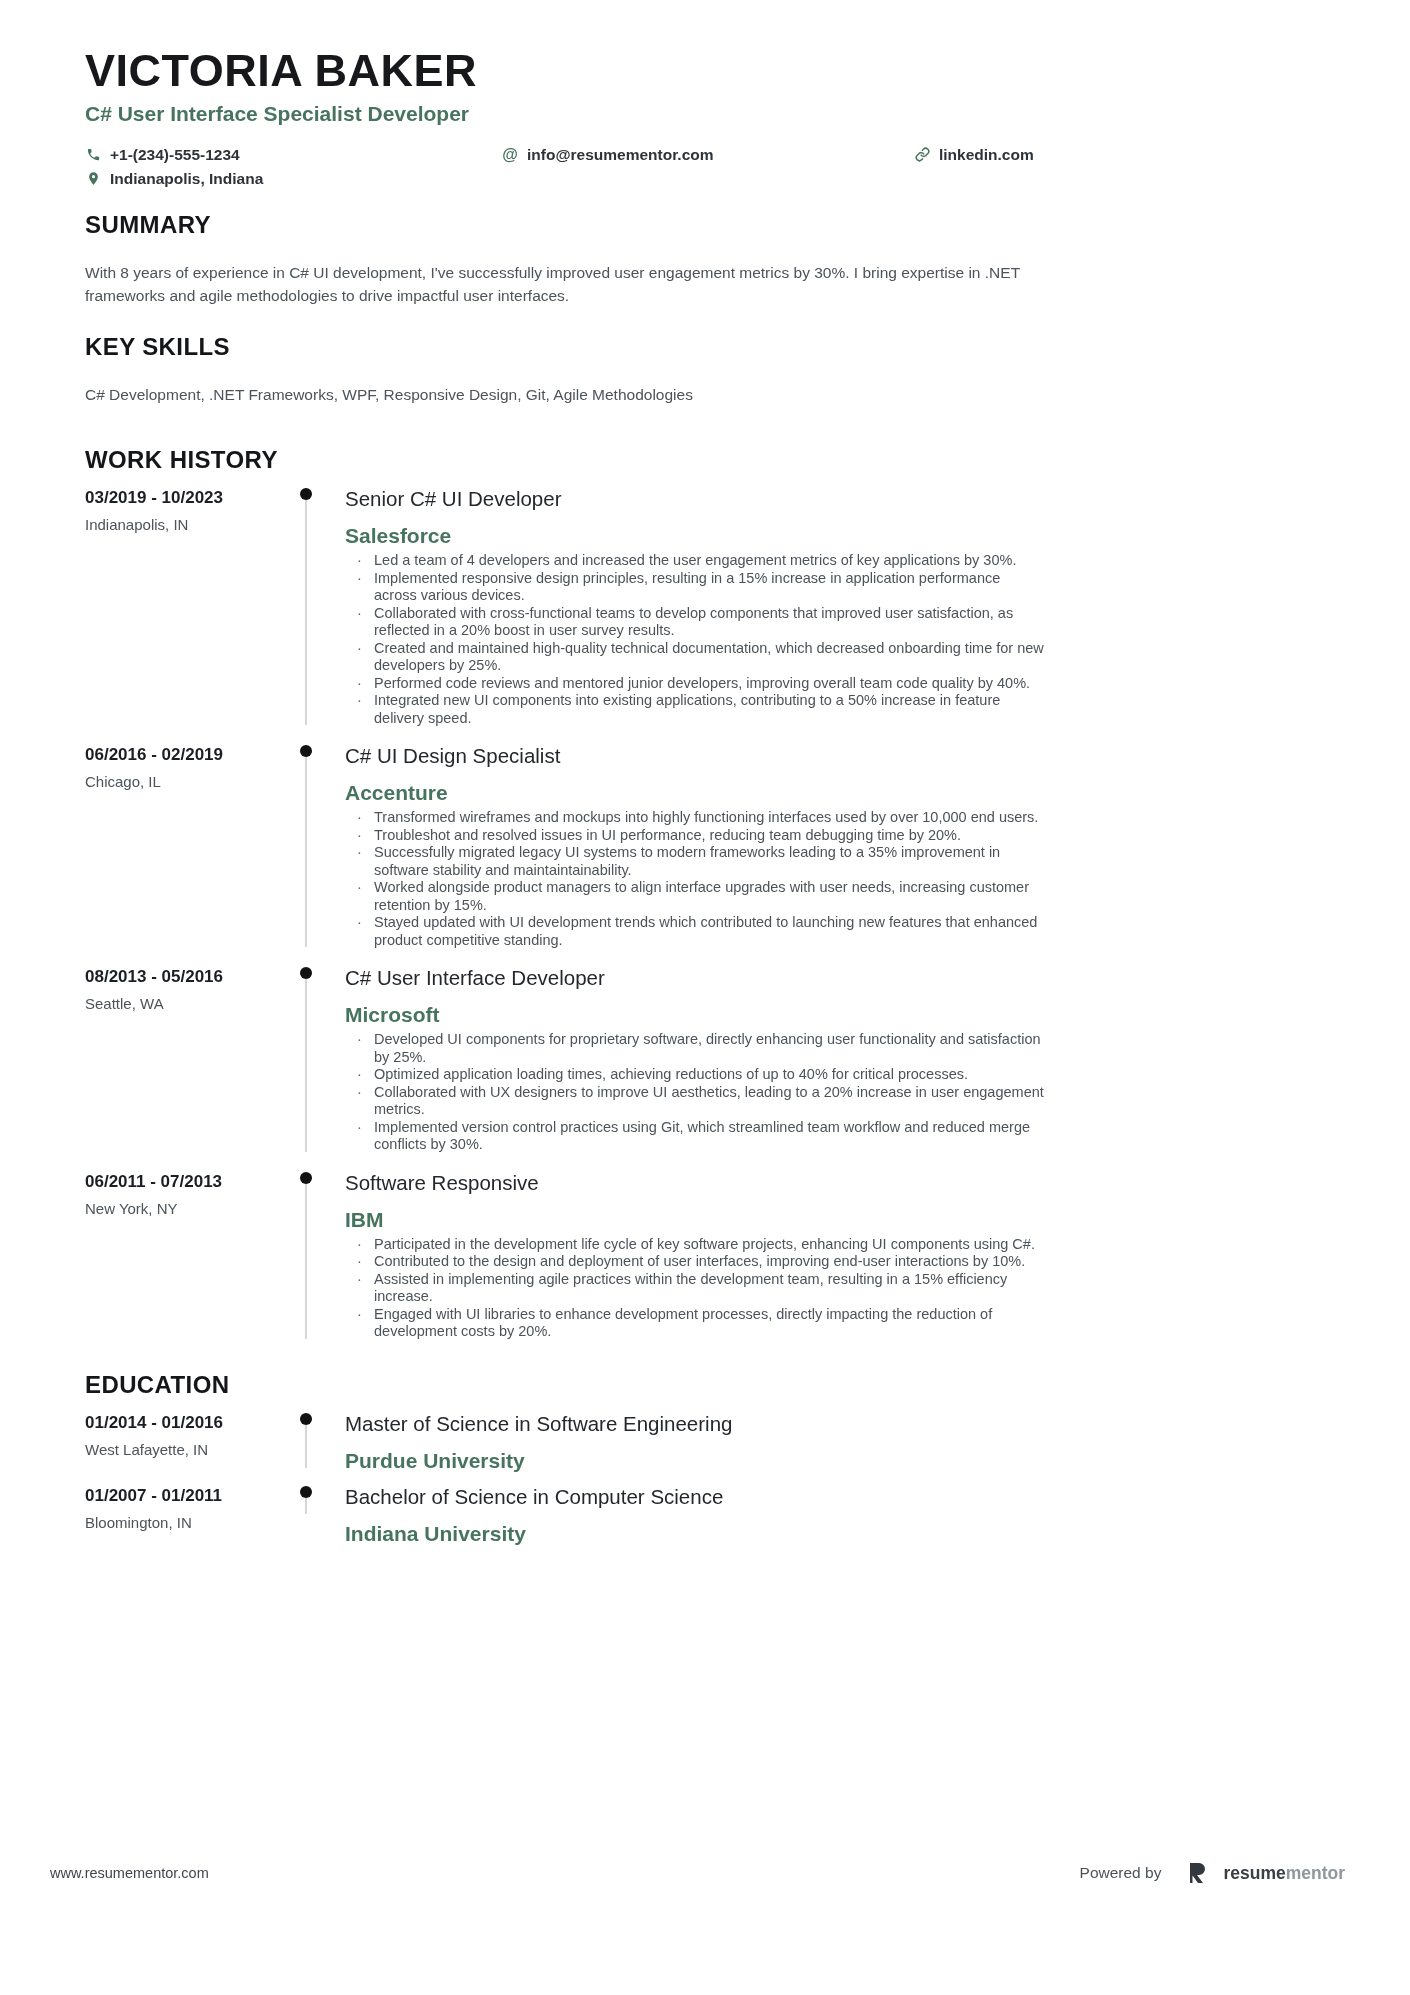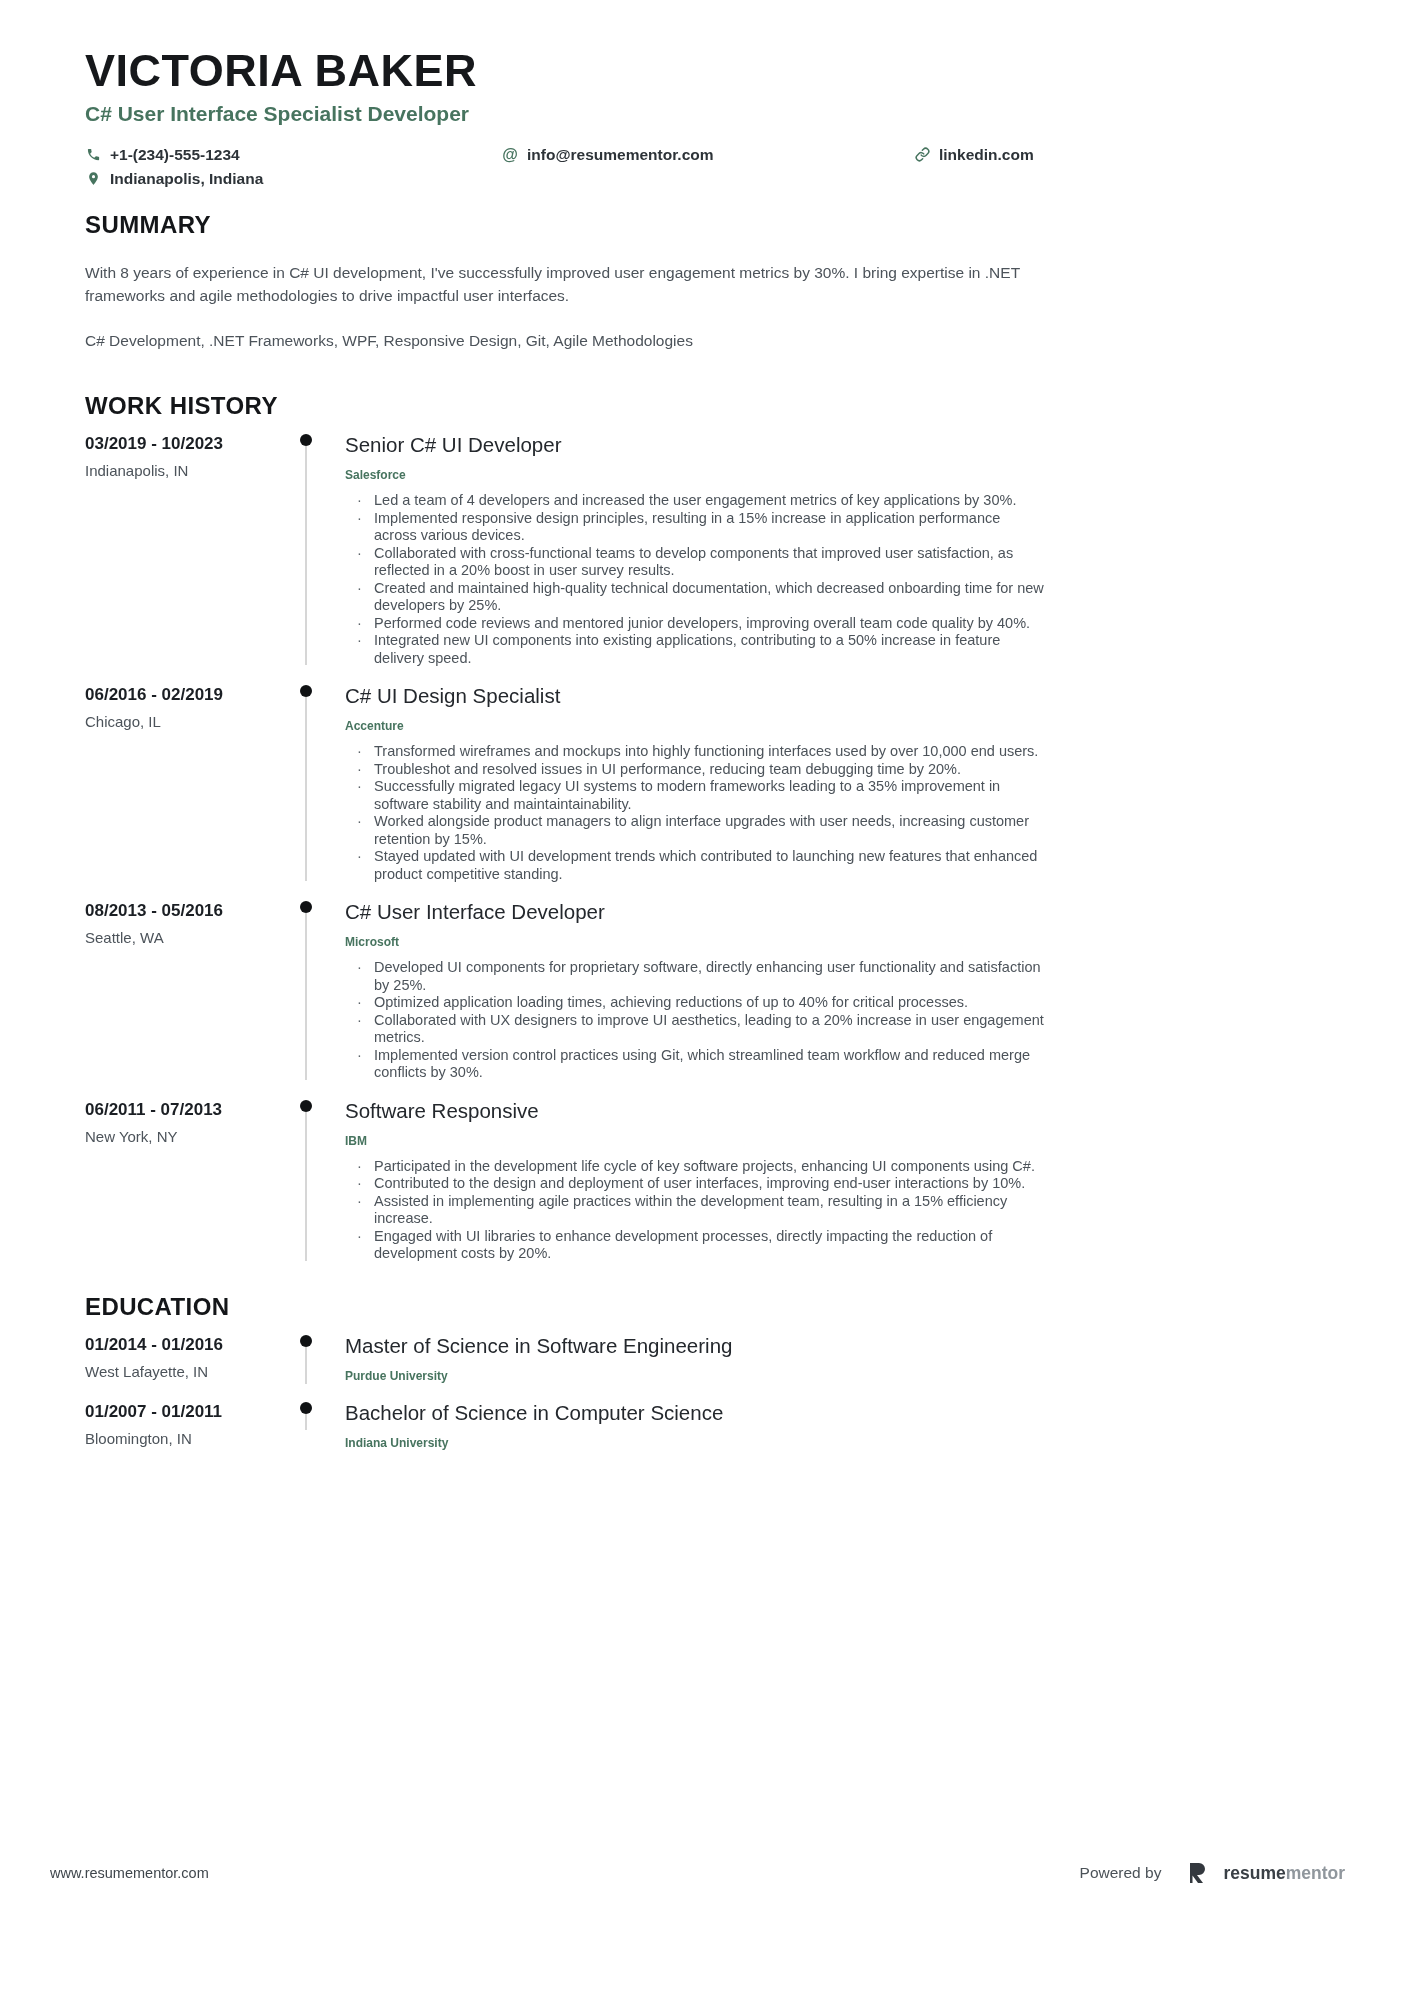--- a/index.html
+++ b/index.html
@@ -84,21 +84,21 @@
     width: 12px; height: 12px; border-radius: 50%;
     background: #101214;
   }
   .tl-line {
     position: absolute; top: 14px; bottom: 2px; left: 5px;
     width: 2px; background: #d6d6d6;
   }
   .edu-list .entry:last-child .tl-line { bottom: auto; height: 16px; }
   .entry-body { padding-left: 33px; }
   .entry-role { font-size: 20.5px; color: #24282d; line-height: 26px; }
-  .entry-company { margin-top: 8px; font-size: 12px; font-weight: 700; color: #47745f; line-height: 19px; }
+  .entry-company { margin-top: 14px; font-size: 21px; font-weight: 700; color: #47745f; line-height: 19px; }
   .bullets { list-style: none; margin-top: 7px; max-width: 700px; }
   .bullets li {
     display: flex;
     font-size: 14.5px;
     color: #4c535a;
     line-height: 17.5px;
   }
   .bullet-marker { flex: 0 0 29px; text-align: center; color: #5c636a; }
 
   
@@ -159,20 +159,21 @@
               </svg>
           </span>
           <span>Indianapolis, Indiana</span>
         </div>
       </div>
     </div>
 
     <div class="section-heading mt-summary">SUMMARY</div>
     <p class="section-text">With 8 years of experience in C# UI development, I've successfully improved user engagement metrics by 30%. I bring expertise in .NET frameworks and agile methodologies to drive impactful user interfaces.</p>
 
+    <div class="section-heading mt-skills">KEY SKILLS</div>
     <p class="section-text">C# Development, .NET Frameworks, WPF, Responsive Design, Git, Agile Methodologies</p>
 
     <div class="section-heading mt-work">WORK HISTORY</div>
     <div class="entries work-list">
 
         <div class="entry">
           <div class="entry-when">
             <div class="entry-dates">03/2019 - 10/2023</div>
             <div class="entry-loc">Indianapolis, IN</div>
           </div>

